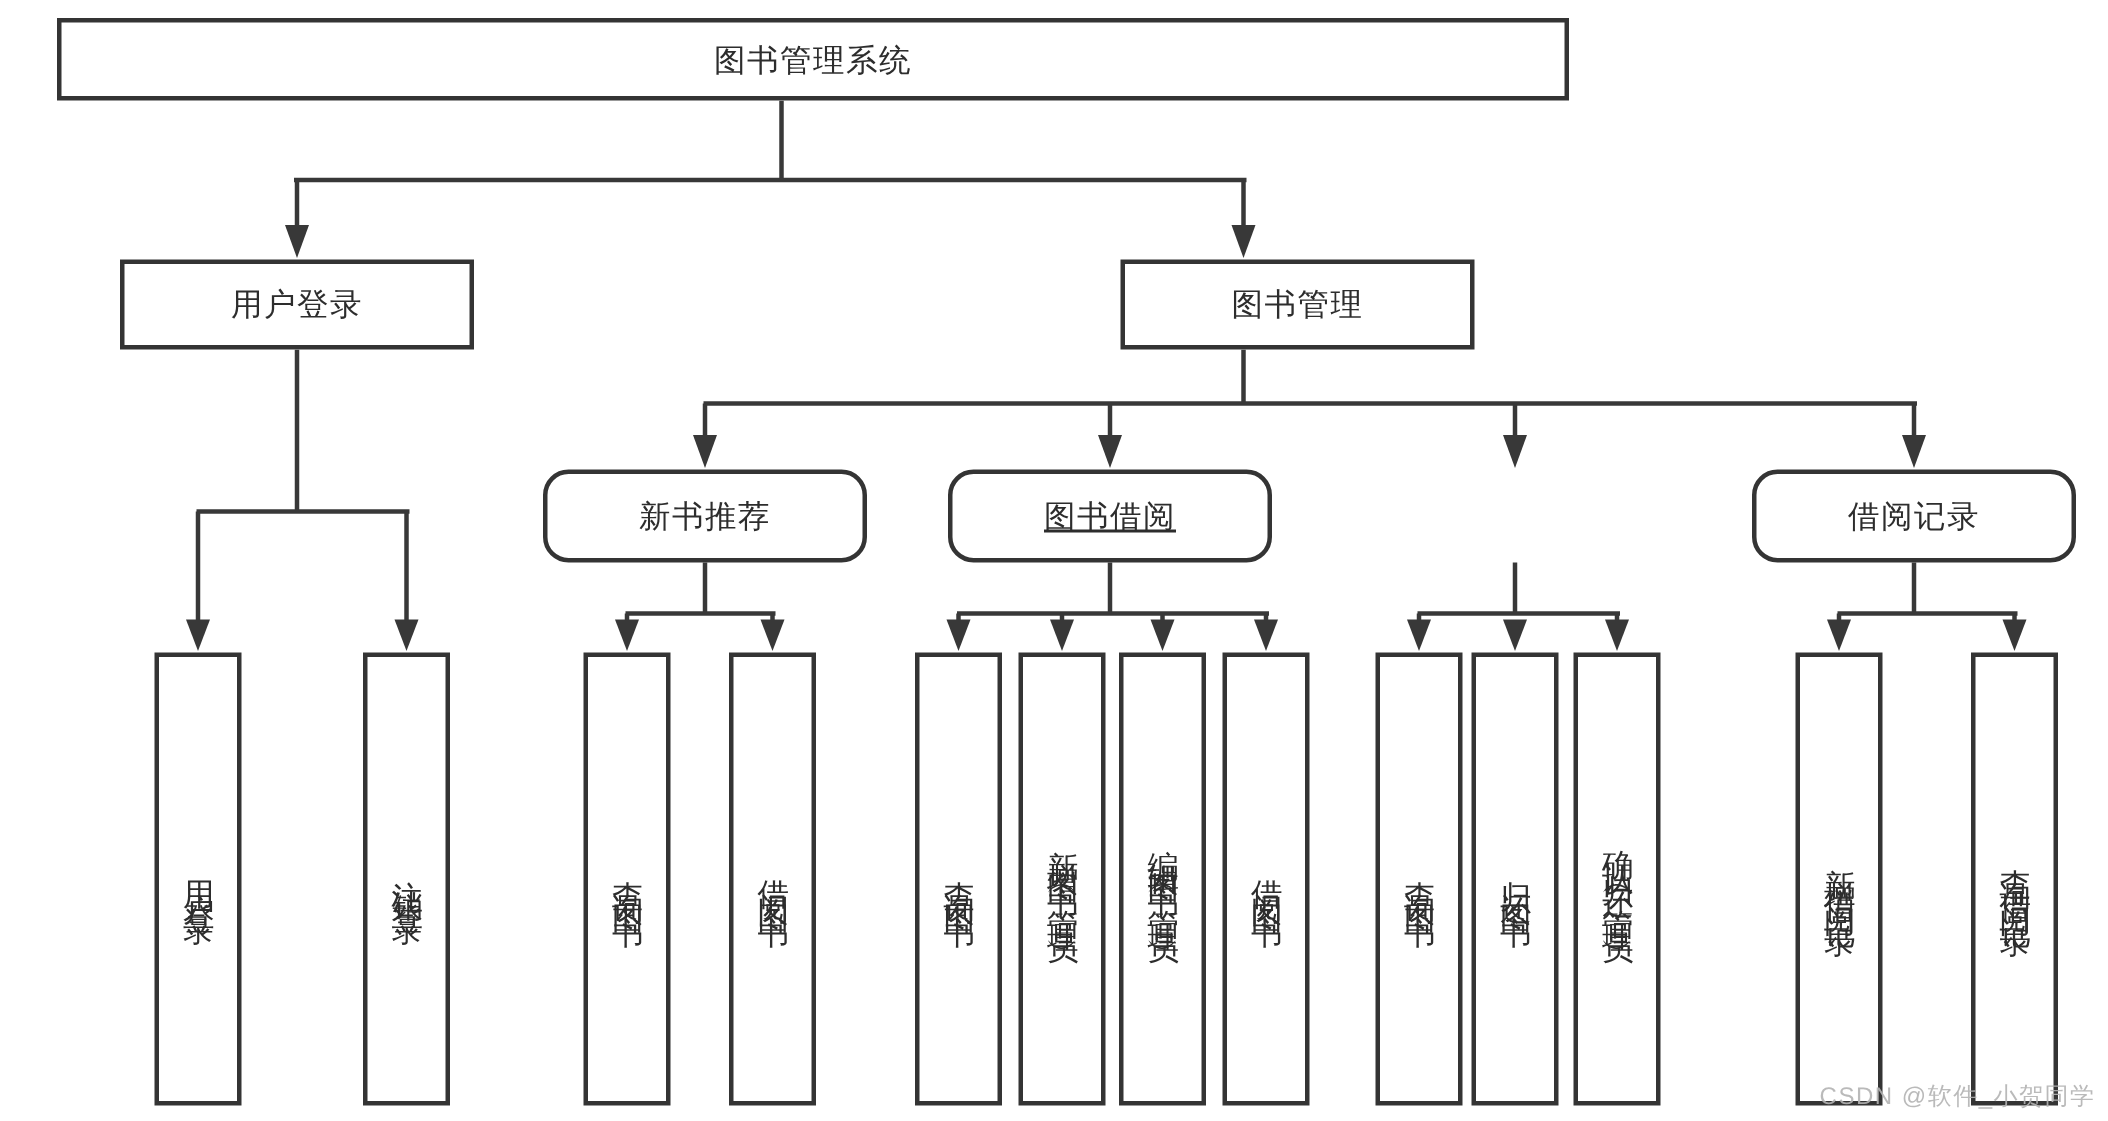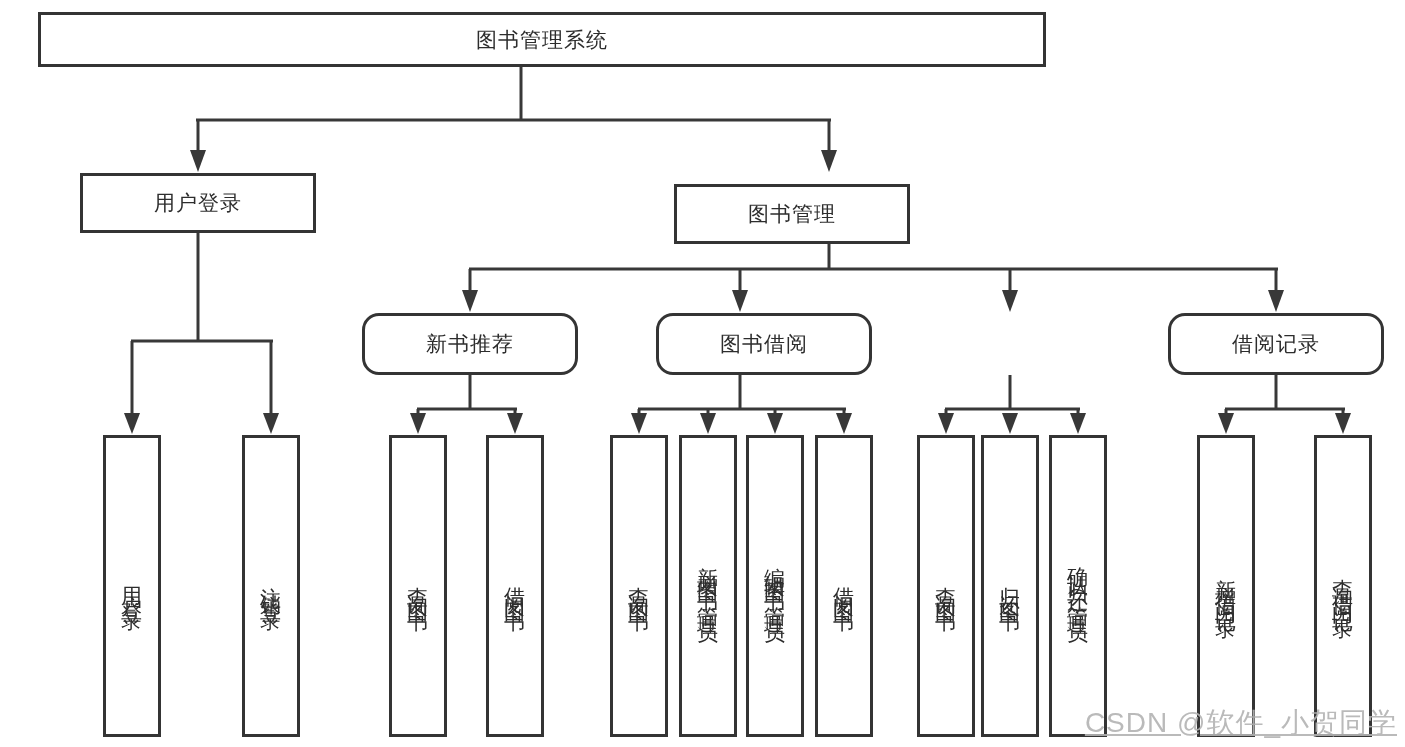--- a/index.html
+++ b/index.html
@@ -16,22 +16,22 @@
   }
   .root{left:14px;top:12px;width:1008px;height:55px;margin-left:24px;}
   .lvl2{top:173px;width:236px;height:60px;}
   .lvl3{top:313px;width:216px;height:62px;border-radius:17px;}
   .leaf{top:435px;width:58px;height:302px;}
   .leaf span{
     writing-mode:vertical-rl;text-orientation:mixed;
     font-size:21px;letter-spacing:8px;line-height:1;white-space:nowrap;
   }
   .watermark{
-    position:absolute;right:8px;bottom:5px;font-size:28px;color:#b3b3b3;
-    letter-spacing:1px;z-index:5;opacity:.9;text-decoration:underline;
+    position:absolute;right:8px;bottom:5px;font-size:16px;color:#b3b3b3;
+    letter-spacing:1px;z-index:5;opacity:.9;
   }
 </style>
 </head>
 <body>
 
 <div class="stage">
 
   <svg class="wires" width="1405" height="747" viewBox="0 0 1405 747">
     <g stroke="#383838" stroke-width="3" fill="none">
 
@@ -97,28 +97,28 @@
     </g>
   </svg>
 
   <div class="node root">
     <span>图书管理系统</span>
   </div>
 
   <div class="node lvl2" style="left:80px;">
     <span>用户登录</span>
   </div>
-  <div class="node lvl2" style="left:674px;margin-top:11px;">
+  <div class="node lvl2" style="left:747px;">
     <span>图书管理</span>
   </div>
 
   <div class="node lvl3" style="left:362px;">
     <span>新书推荐</span>
   </div>
-  <div class="node lvl3" style="left:656px;">
+  <div class="node lvl3" style="left:632px;text-decoration:underline;">
     <span>图书借阅</span>
   </div>
   <div class="node lvl3" style="left:1168px;">
     <span>借阅记录</span>
   </div>
 
   <div class="node leaf" style="left:103px;">
     <span>用户登录</span>
   </div>
   <div class="node leaf" style="left:242px;">

